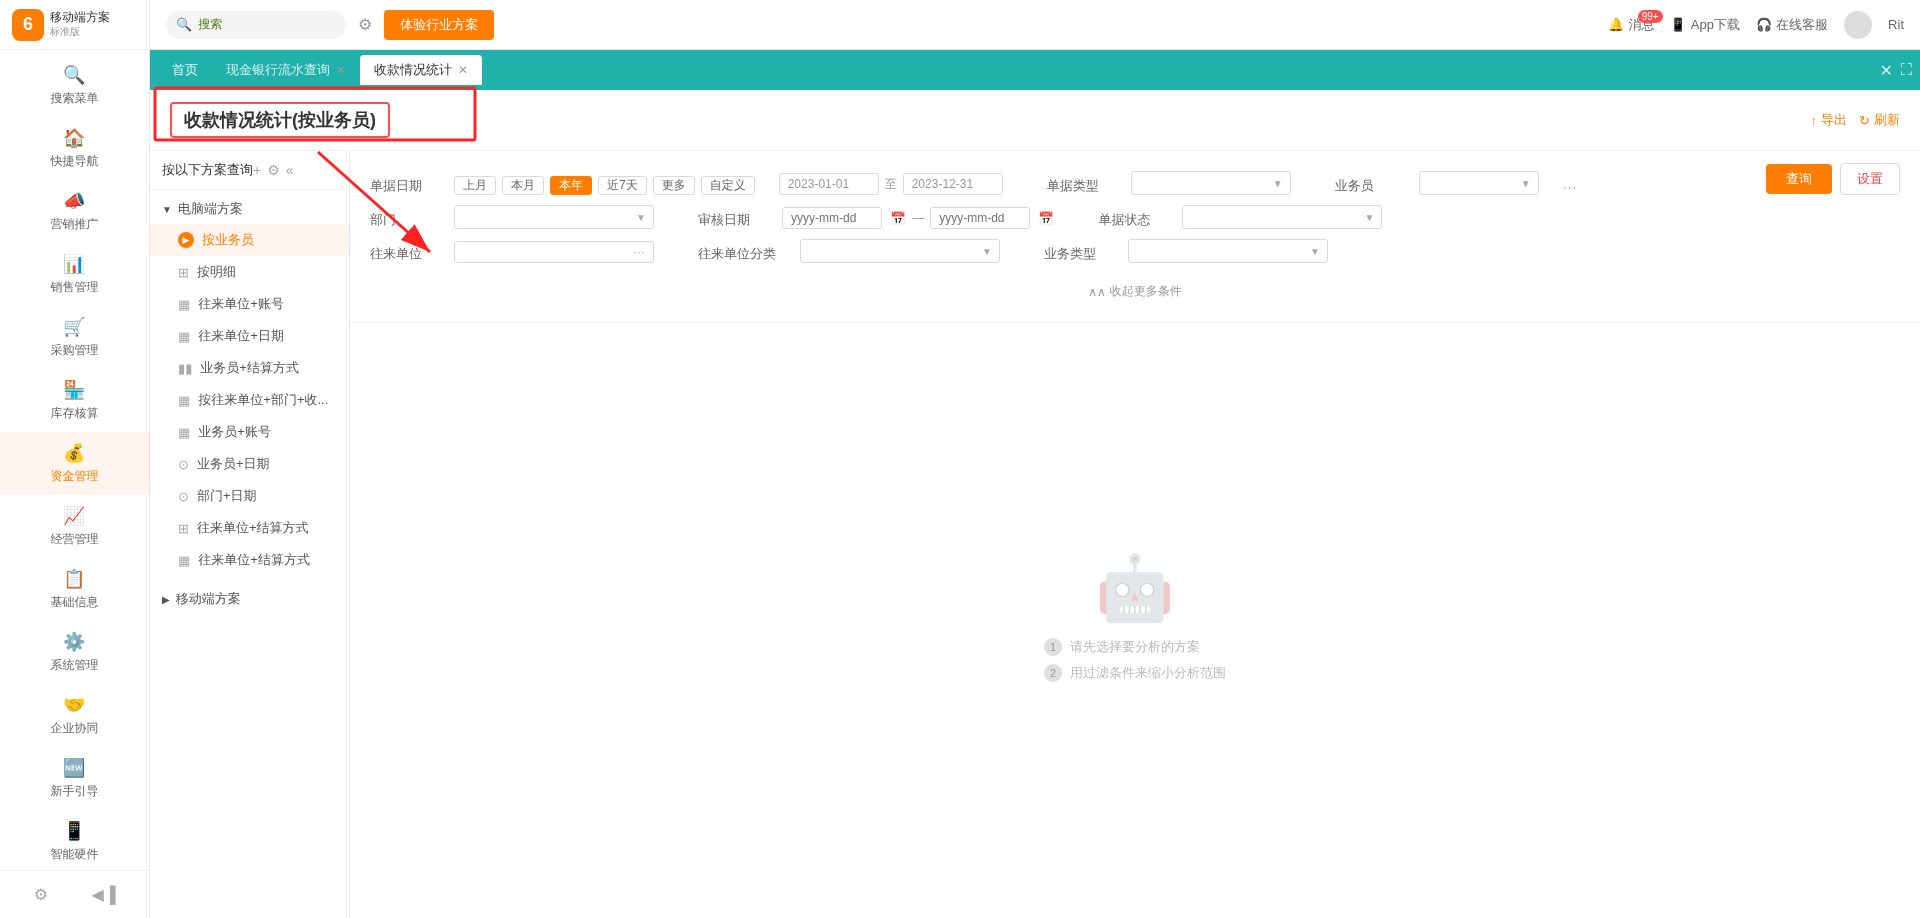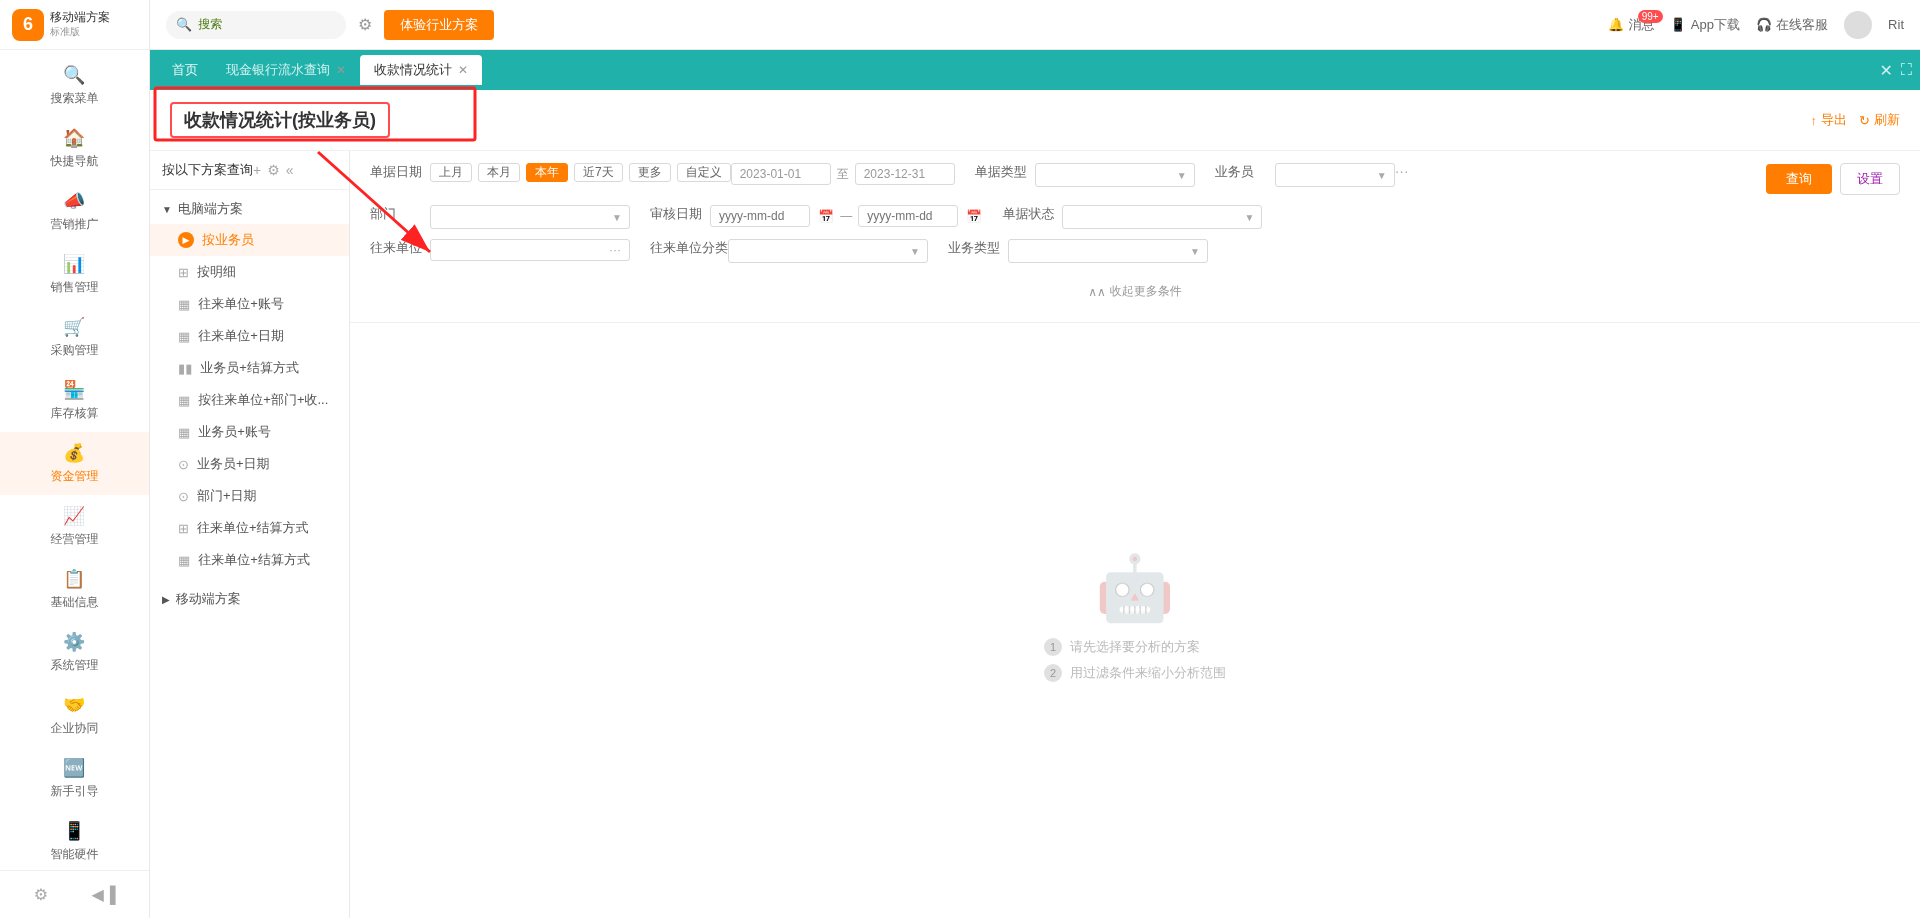--- a/index.html
+++ b/index.html
@@ -209,22 +209,22 @@
     .right-panel { flex: 1; display: flex; flex-direction: column; overflow: hidden; }
 
     
     .filter-area {
       background: #fff;
       padding: 12px 20px;
       border-bottom: 1px solid #f0f0f0;
     }
     .filter-row {
       display: flex;
-      align-items: flex-start;
-      gap: 0;
+      align-items: flex-end;
+      gap: 24px;
       margin-bottom: 10px;
     }
     .filter-row:last-child { margin-bottom: 0; }
     .filter-label { color: #666; font-size: 13px; min-width: 60px; }
     .filter-date-group { display: flex; align-items: center; gap: 6px; }
     .date-quick-btn {
       padding: 0 8px;
       font-size: 12px;
       border: 1px solid #d9d9d9;
       border-radius: 3px;
@@ -275,21 +275,21 @@
       background: #ff7d00;
       color: white;
       border: none;
       border-radius: 4px;
       padding: 6px 20px;
       font-size: 13px;
       cursor: pointer;
     }
     .btn-settings {
       background: #fff;
-      color: #a21caf;
+      color: #ef4444;
       border: 1px solid #d9d9d9;
       border-radius: 4px;
       padding: 6px 16px;
       font-size: 13px;
       cursor: pointer;
     }
 
     .date-icon { color: #aaa; font-size: 13px; cursor: pointer; margin-left: 2px; }
 
     .collapse-bar {

